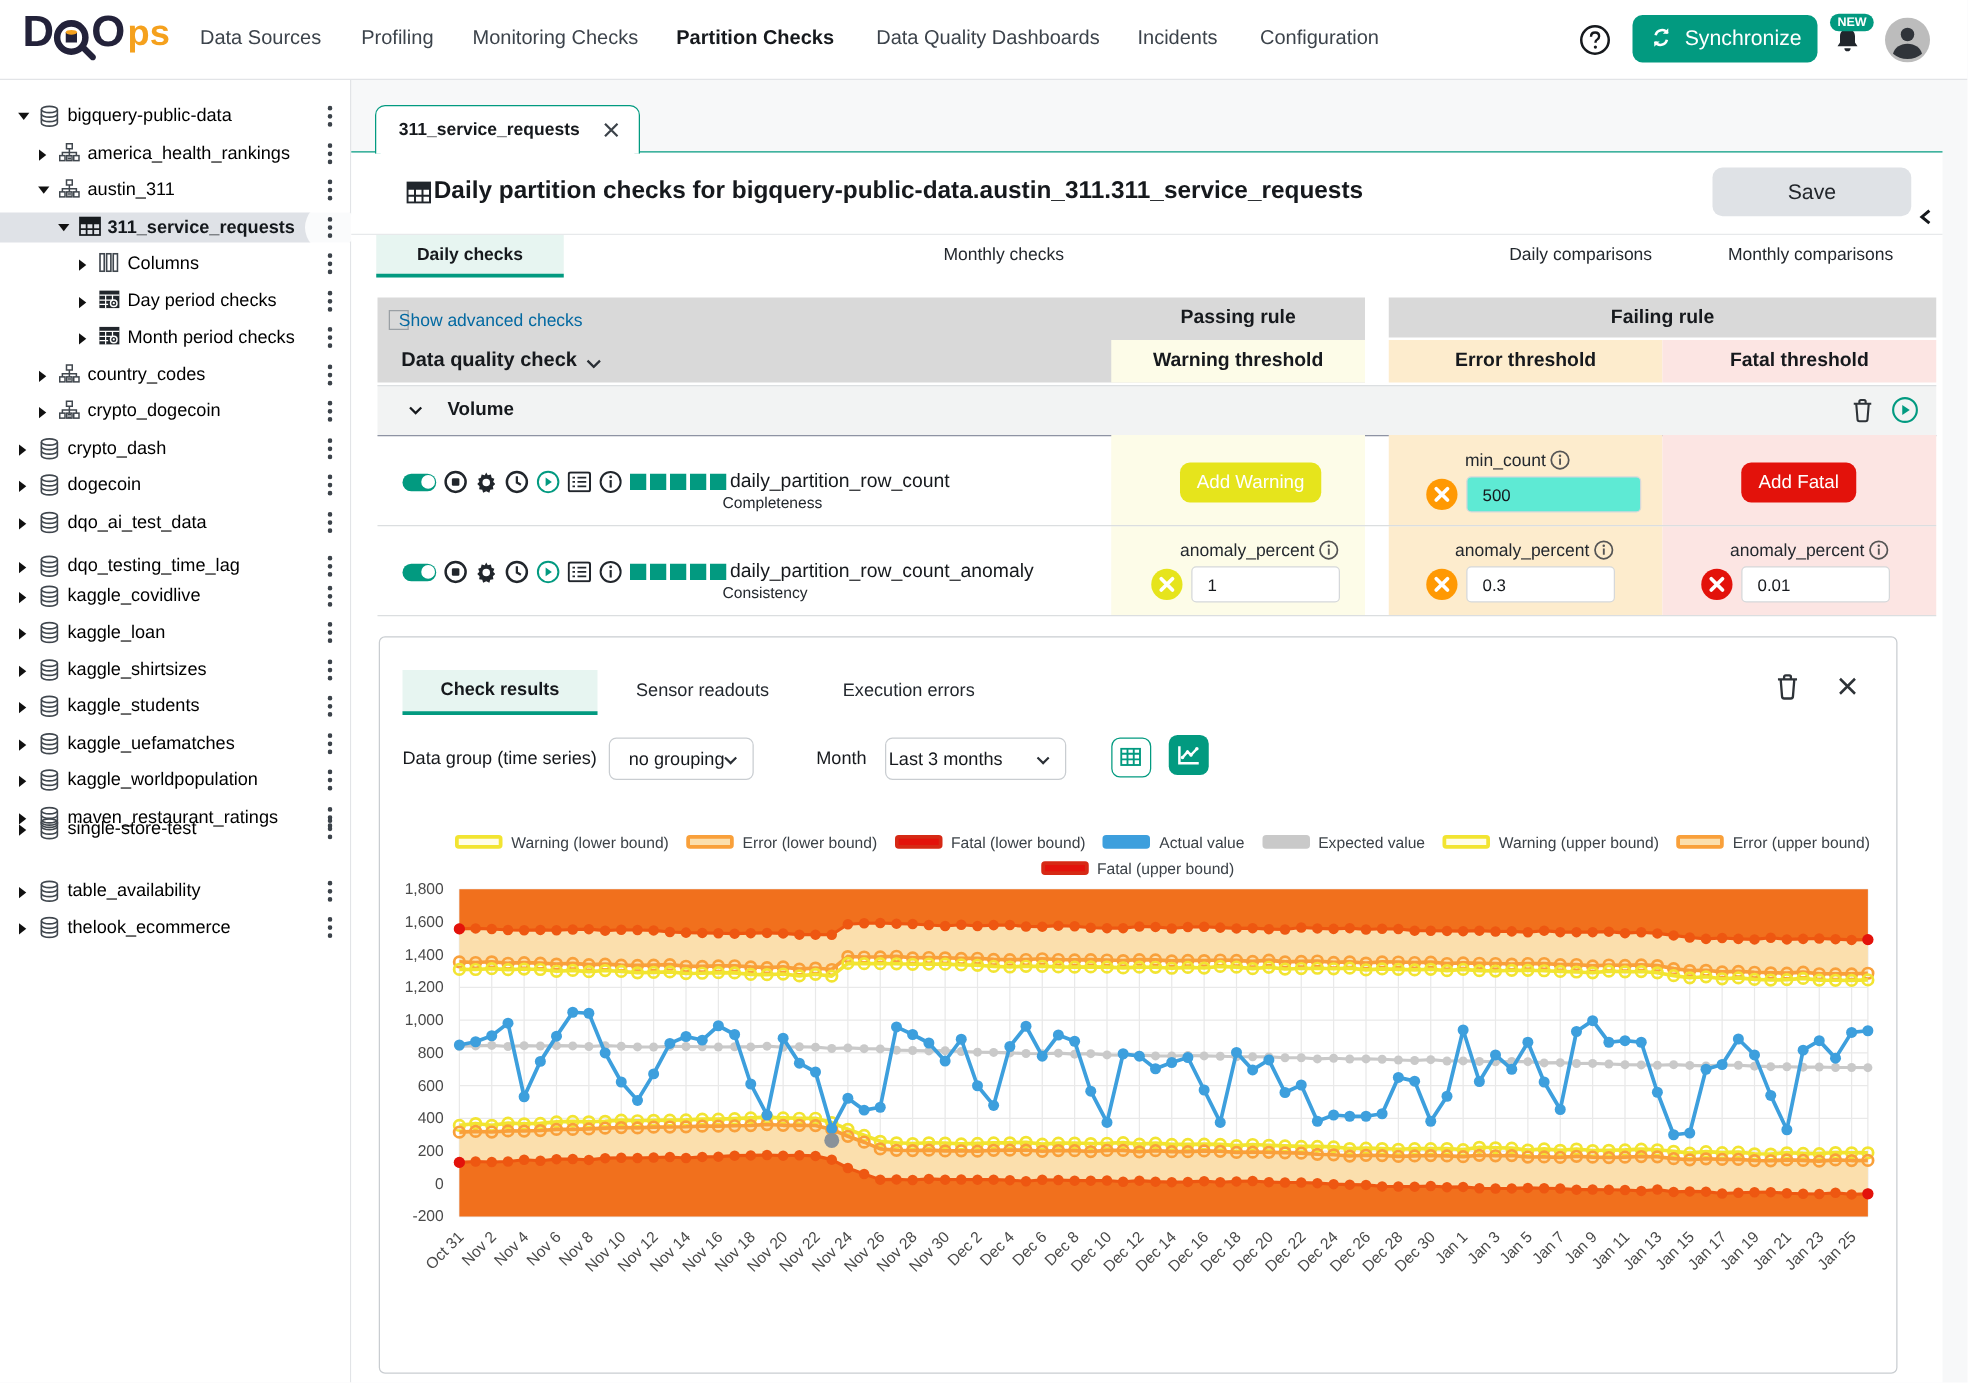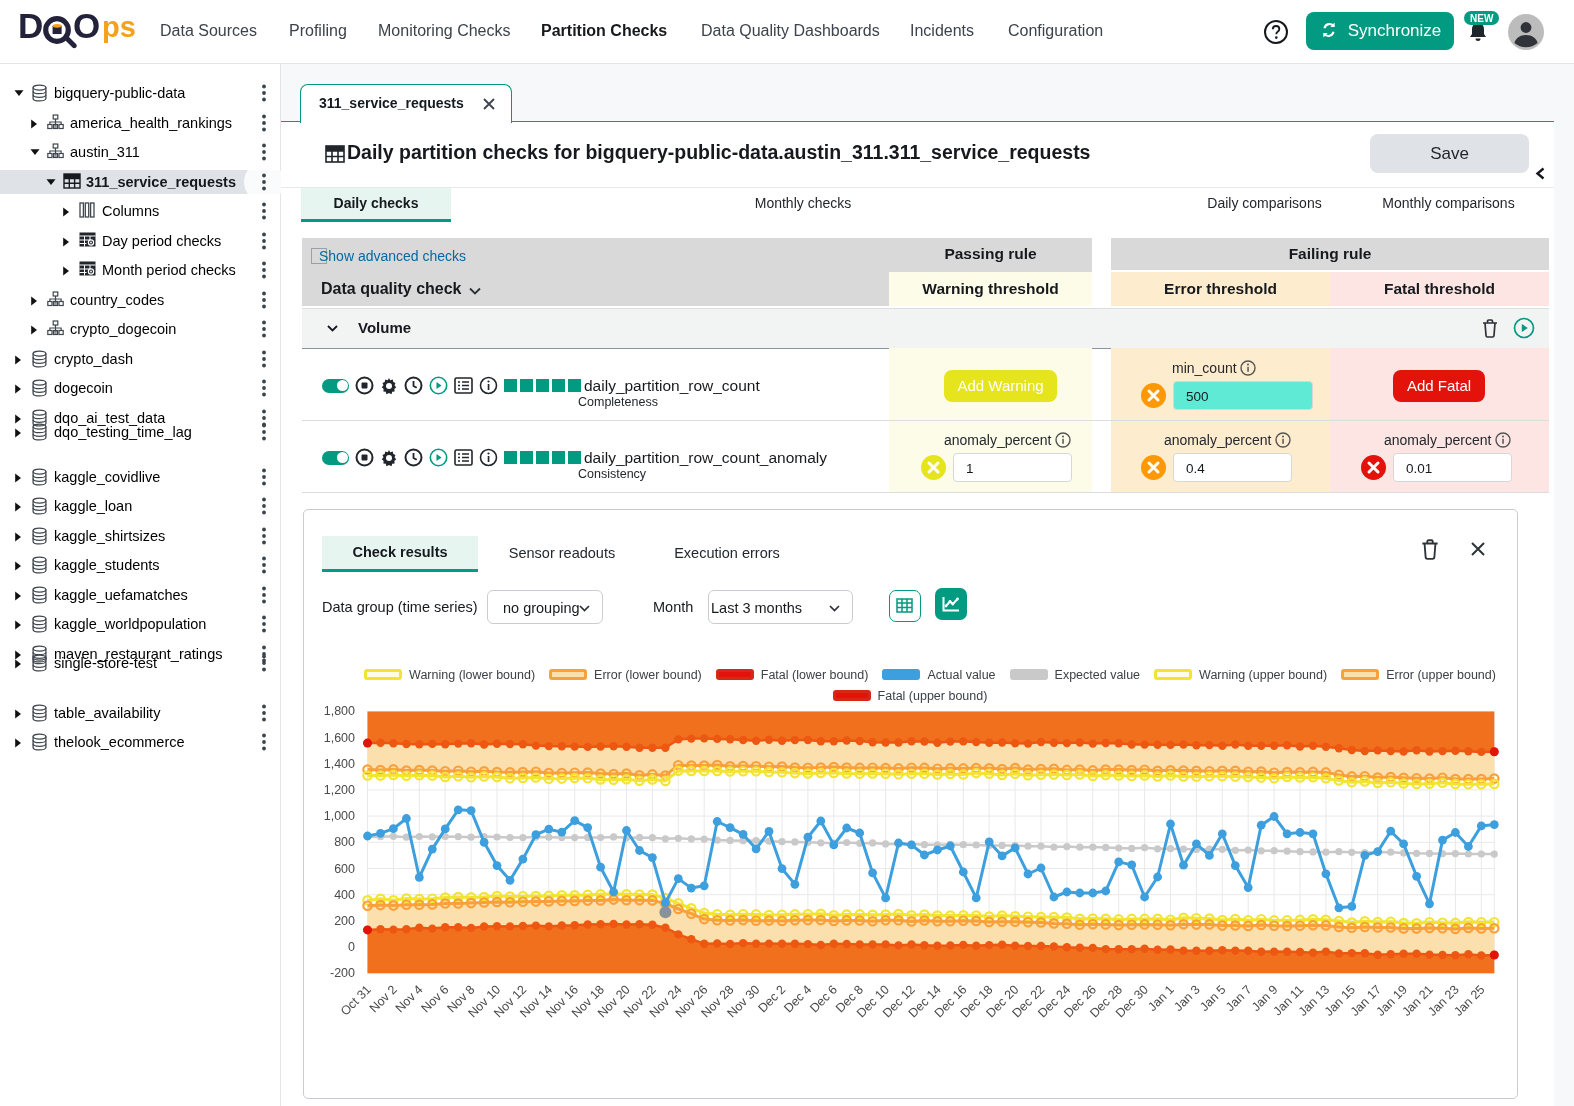--- a/index.html
+++ b/index.html
@@ -242,21 +242,21 @@
 <path d="M2.1 10.8c0 1.38 2.87 2.5 6.4 2.5s6.4-1.12 6.4-2.5"></path>
           </g>
         </svg></span>
 <span style="position:absolute;left:54px;top:4px;font-size:14.5px;white-space:nowrap">dqo_ai_test_data</span>
 <span style="position:absolute;left:262px;top:3px;line-height:0"><svg width="4" height="18" viewBox="0 0 4 18" style="">
           <circle cx="2" cy="2.5" r="1.9" fill="#3c434a"></circle>
           <circle cx="2" cy="9" r="1.9" fill="#3c434a"></circle>
           <circle cx="2" cy="15.5" r="1.9" fill="#3c434a"></circle>
         </svg></span>
 </div>
-    <div style="position:absolute;left:0;top:357px;width:280px;height:24px;text-decoration:underline;">
+    <div style="position:absolute;left:0;top:378px;width:280px;height:24px;text-decoration:underline;">
 <span style="position:absolute;left:14px;top:8px;line-height:0"><svg width="8" height="10" viewBox="0 0 8 10" style="">
           <path d="M1.2 0.5v9L7 5z" fill="#111"></path>
         </svg></span>
 <span style="position:absolute;left:31px;top:3px;line-height:0"><svg width="17" height="18" viewBox="0 0 17 18" style="">
           <g fill="none" stroke="#40474e" stroke-width="1.3">
 <ellipse cx="8.5" cy="3.6" rx="6.4" ry="2.5"></ellipse>
 <path d="M2.1 3.6v10.8c0 1.38 2.87 2.5 6.4 2.5s6.4-1.12 6.4-2.5V3.6"></path>
 <path d="M2.1 7.2c0 1.38 2.87 2.5 6.4 2.5s6.4-1.12 6.4-2.5"></path>
 <path d="M2.1 10.8c0 1.38 2.87 2.5 6.4 2.5s6.4-1.12 6.4-2.5"></path>
           </g>
@@ -633,21 +633,21 @@
 <span style="position:absolute;left:1164px;top:432px;font-size:14px;color:#23282e">anomaly_percent <svg width="16" height="16" viewBox="0 0 16 16" style="vertical-align:-3px">
       <circle cx="8" cy="8" r="7" fill="none" stroke="#555" stroke-width="1.4"></circle>
       <rect x="7.3" y="6.8" width="1.5" height="5" fill="#555"></rect>
       <circle cx="8" cy="4.6" r="1" fill="#555"></circle>
     </svg></span>
 <div style="position:absolute;left:1141px;top:455px;width:25.0px;height:25.0px;border-radius:50%;background:#ff9903">
 <svg width="25" height="25" viewBox="0 0 25 25" style="position:absolute;left:0;top:0">
       <path d="M8 8l9 9M17 8l-9 9" stroke="#fff" stroke-width="3" stroke-linecap="round"></path>
     </svg>
   </div>
-<div style="position:absolute;left:1173px;top:453px;width:119px;height:29px;background:#fff;border:1px solid #d5d8da;border-radius:4px;font-size:13.5px;line-height:29px;padding-left:12px;box-sizing:border-box;color:#16191d">0.4</div>
+<div style="position:absolute;left:1173px;top:453px;width:119px;height:29px;background:#fff;border:1px solid #d5d8da;border-radius:4px;font-size:13.5px;line-height:29px;padding-left:12px;box-sizing:border-box;color:#16191d">0.3</div>
 <span style="position:absolute;left:1384px;top:432px;font-size:14px;color:#23282e">anomaly_percent <svg width="16" height="16" viewBox="0 0 16 16" style="vertical-align:-3px">
       <circle cx="8" cy="8" r="7" fill="none" stroke="#555" stroke-width="1.4"></circle>
       <rect x="7.3" y="6.8" width="1.5" height="5" fill="#555"></rect>
       <circle cx="8" cy="4.6" r="1" fill="#555"></circle>
     </svg></span>
 <div style="position:absolute;left:1361px;top:455px;width:25.0px;height:25.0px;border-radius:50%;background:#e3120b">
 <svg width="25" height="25" viewBox="0 0 25 25" style="position:absolute;left:0;top:0">
       <path d="M8 8l9 9M17 8l-9 9" stroke="#fff" stroke-width="3" stroke-linecap="round"></path>
     </svg>
   </div>

